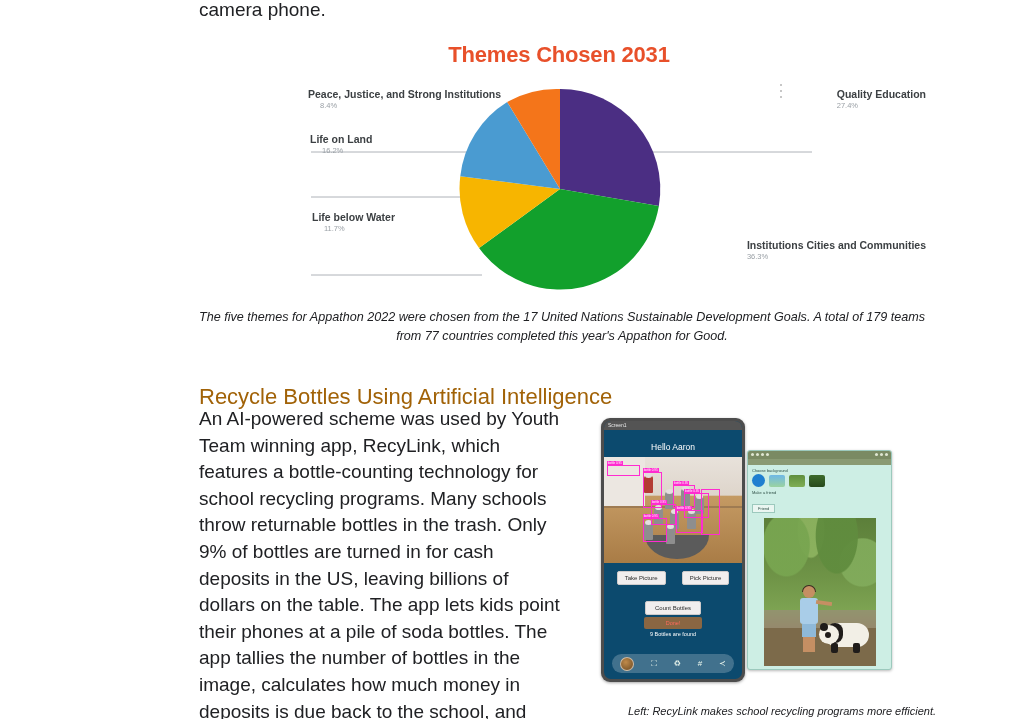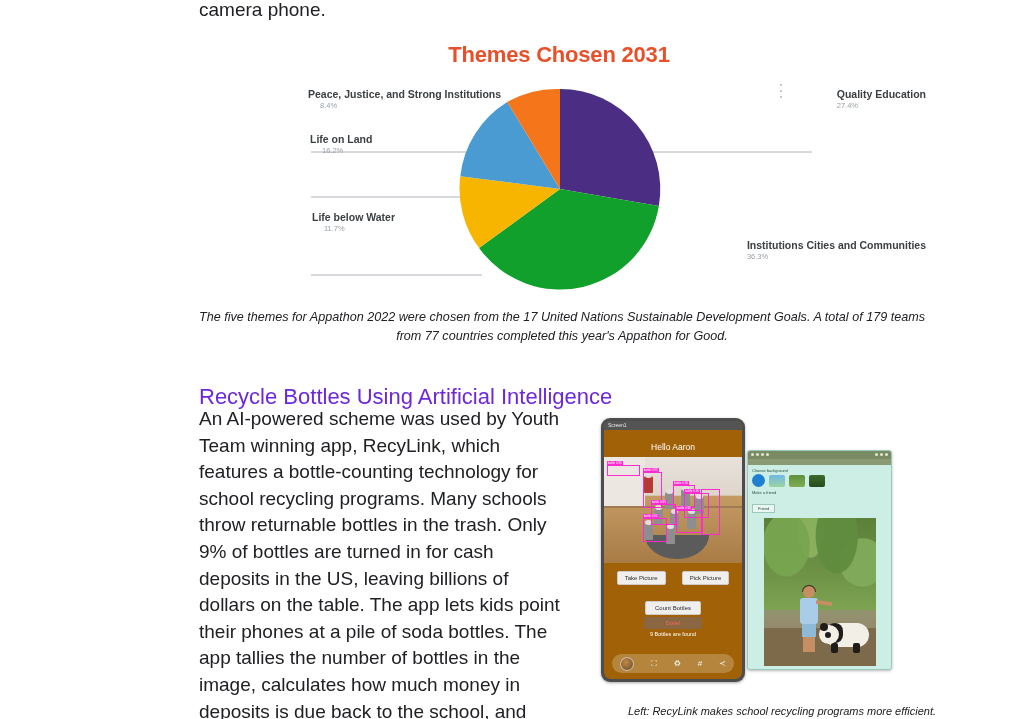--- a/index.html
+++ b/index.html
@@ -59,21 +59,21 @@
   
   .caption {
     position:absolute; left:199px; top:308px; width:726px;
     text-align:center; font-style:italic;
     font-size:12.6px; line-height:19px; color:#202124;
   }
 
   
   .section-heading {
     position:absolute; left:199px; top:366px;
-    font-size:22px; font-weight:400; color:#6d28d9;text-align:center;
+    font-size:22px; font-weight:400; color:#a16207;text-align:center;
   }
 
   
   .body-copy {
     position:absolute; left:199px; top:406px; width:362px;
     font-size:19px; line-height:26.6px; color:#202124;
   }
 
   
   .figure-right { position:absolute; left:572px; top:406px; width:420px; height:313px; }
@@ -82,21 +82,21 @@
   .phone {
     position:absolute; left:29px; top:12px;
     width:144px; height:264px;
     background:#4d4d4d;
     border-radius:9px;
     padding:3px;
     box-shadow:0 1px 3px rgba(0,0,0,.35);
   }
   .phone-inner {
     width:100%; height:100%;
-    background:#a16207;
+    background:#0c4a6e;
     border-radius:7px;
     overflow:hidden; position:relative;
     display:flex; flex-direction:column;
   }
   .phone-titlebar {
     height:9px; background:#545454; color:#e8e8e8;
     font-size:5px; line-height:9px; padding-left:4px;
   }
   .phone-hello {
     text-align:center; color:#ffffff; font-size:8.5px;

